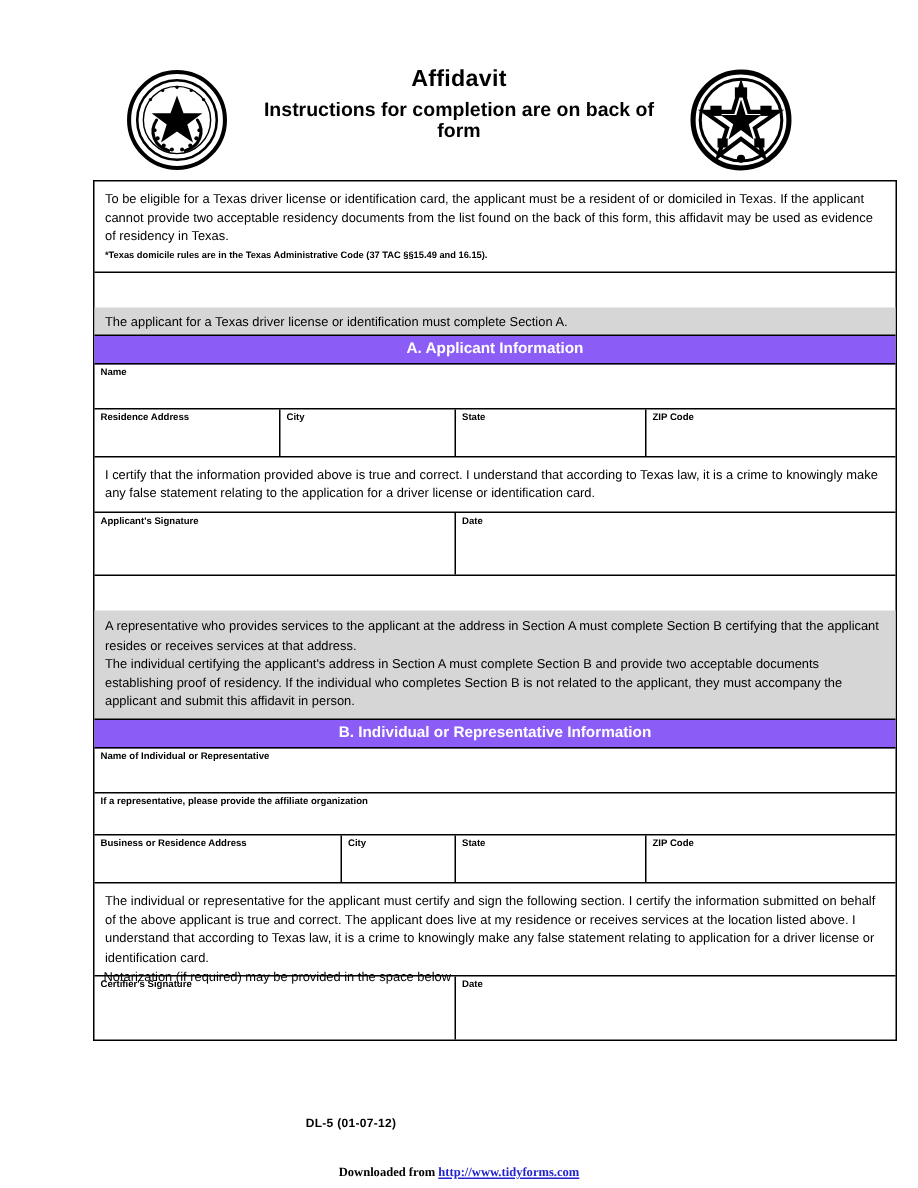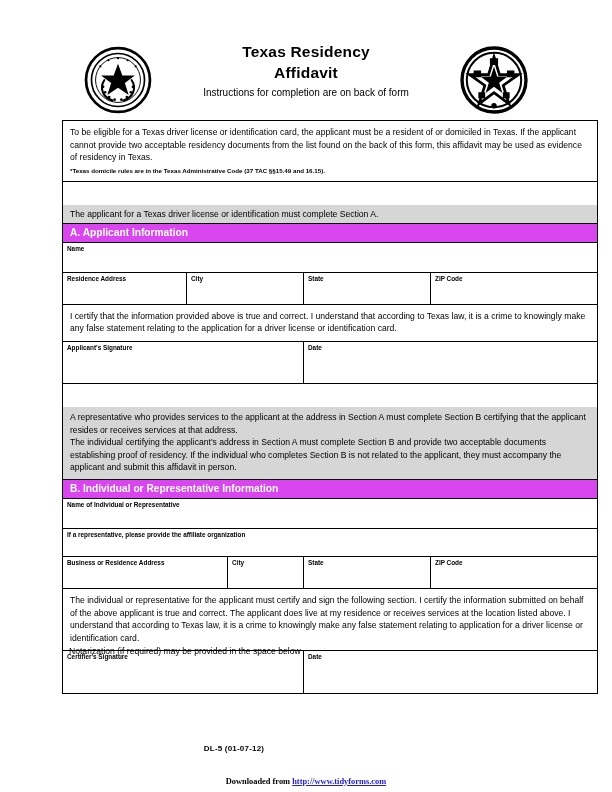--- a/index.html
+++ b/index.html
@@ -16,38 +16,38 @@
   
   .header{position:absolute;left:62px;top:42px;width:488px;height:78px;}
   .seal{position:absolute;top:4px;width:68px;height:68px;}
   .seal.left{left:22px;}
   .seal.right{left:398px;}
   .seal svg{display:block;width:68px;height:68px;}
 
   .titleblock{position:absolute;left:108px;top:0;width:272px;text-align:center;}
   .title-1{font-size:15.5px;font-weight:bold;letter-spacing:.2px;line-height:20px;}
   .title-2{font-size:15.5px;font-weight:bold;letter-spacing:.2px;line-height:22px;}
-  .subtitle{font-size:10px;font-weight:normal;line-height:14px;margin-top:2px;}
+  .subtitle{font-size:13px;font-weight:bold;line-height:14px;margin-top:2px;}
 
   
   .form{position:absolute;left:62px;top:120px;width:536px;
         border:1.4px solid #000;box-sizing:border-box;}
   .rowbox{border-bottom:1.4px solid #000;box-sizing:border-box;}
   .rowbox.last{border-bottom:none;}
 
   .para{padding:5px 7px 6px 7px;font-size:8.6px;line-height:12.6px;}
   .para p{margin:0;}
   .footnote{font-size:6.2px;line-height:9px;margin-top:2px;font-weight:bold;}
 
   .band{background:#d6d6d6;padding:3px 7px 3px 7px;font-size:8.6px;line-height:12px;margin-top:23px;}
   .band p{margin:0;}
   .band.multi{padding:4px 7px 5px 7px;line-height:12.6px;}
 
-  .sechead{background:#d946ef;color:#ffffff;padding:2px 7px 3px 7px;
-           font-size:10.2px;font-weight:bold;line-height:13px;}
+  .sechead{background:#8b5cf6;color:#ffffff;padding:2px 7px 3px 7px;
+           font-size:10.2px;font-weight:bold;line-height:13px;text-align:center;}
 
   .field{position:relative;box-sizing:border-box;}
   .field .lbl{font-size:6.4px;font-weight:bold;padding:2px 0 0 4px;line-height:8px;}
   .h-name{height:30px;}
   .h-addr{height:32px;}
   .h-sig{height:42px;}
   .h-affil{height:28px;}
 
   .cols{display:flex;}
   .cols > div{border-right:1.4px solid #000;box-sizing:border-box;}
@@ -88,21 +88,20 @@
           <circle cx="55" cy="79" r="2" fill="#000"></circle>
         <circle cx="50" cy="18" r="1.6" fill="#000"></circle>
           <circle cx="36" cy="21" r="1.6" fill="#000"></circle>
         <circle cx="64" cy="21" r="1.6" fill="#000"></circle>
           <circle cx="24" cy="30" r="1.6" fill="#000"></circle>
         <circle cx="76" cy="30" r="1.6" fill="#000"></circle>
       </svg>
     </div>
 
     <div class="titleblock">
-      <div class="title-1">Texas Residency</div>
       <div class="title-2">Affidavit</div>
       <div class="subtitle">Instructions for completion are on back of form</div>
     </div>
 
     <div class="seal right">
       <svg viewBox="0 0 100 100" aria-hidden="true">
         <circle cx="50" cy="50" r="47" fill="none" stroke="#000" stroke-width="5"></circle>
         <circle cx="50" cy="50" r="40" fill="none" stroke="#000" stroke-width="3"></circle>
         <path d="M50 16 L58 42 L86 42 L63.5 58 L72 85 L50 68.5 L28 85 L36.5 58 L14 42 L42 42 Z" fill="none" stroke="#000" stroke-width="4"></path>
         <path d="M50 30 L54.6 45 L70 45 L57.6 54.2 L62.3 69 L50 59.8 L37.7 69 L42.4 54.2 L30 45 L45.4 45 Z" fill="#000"></path>

